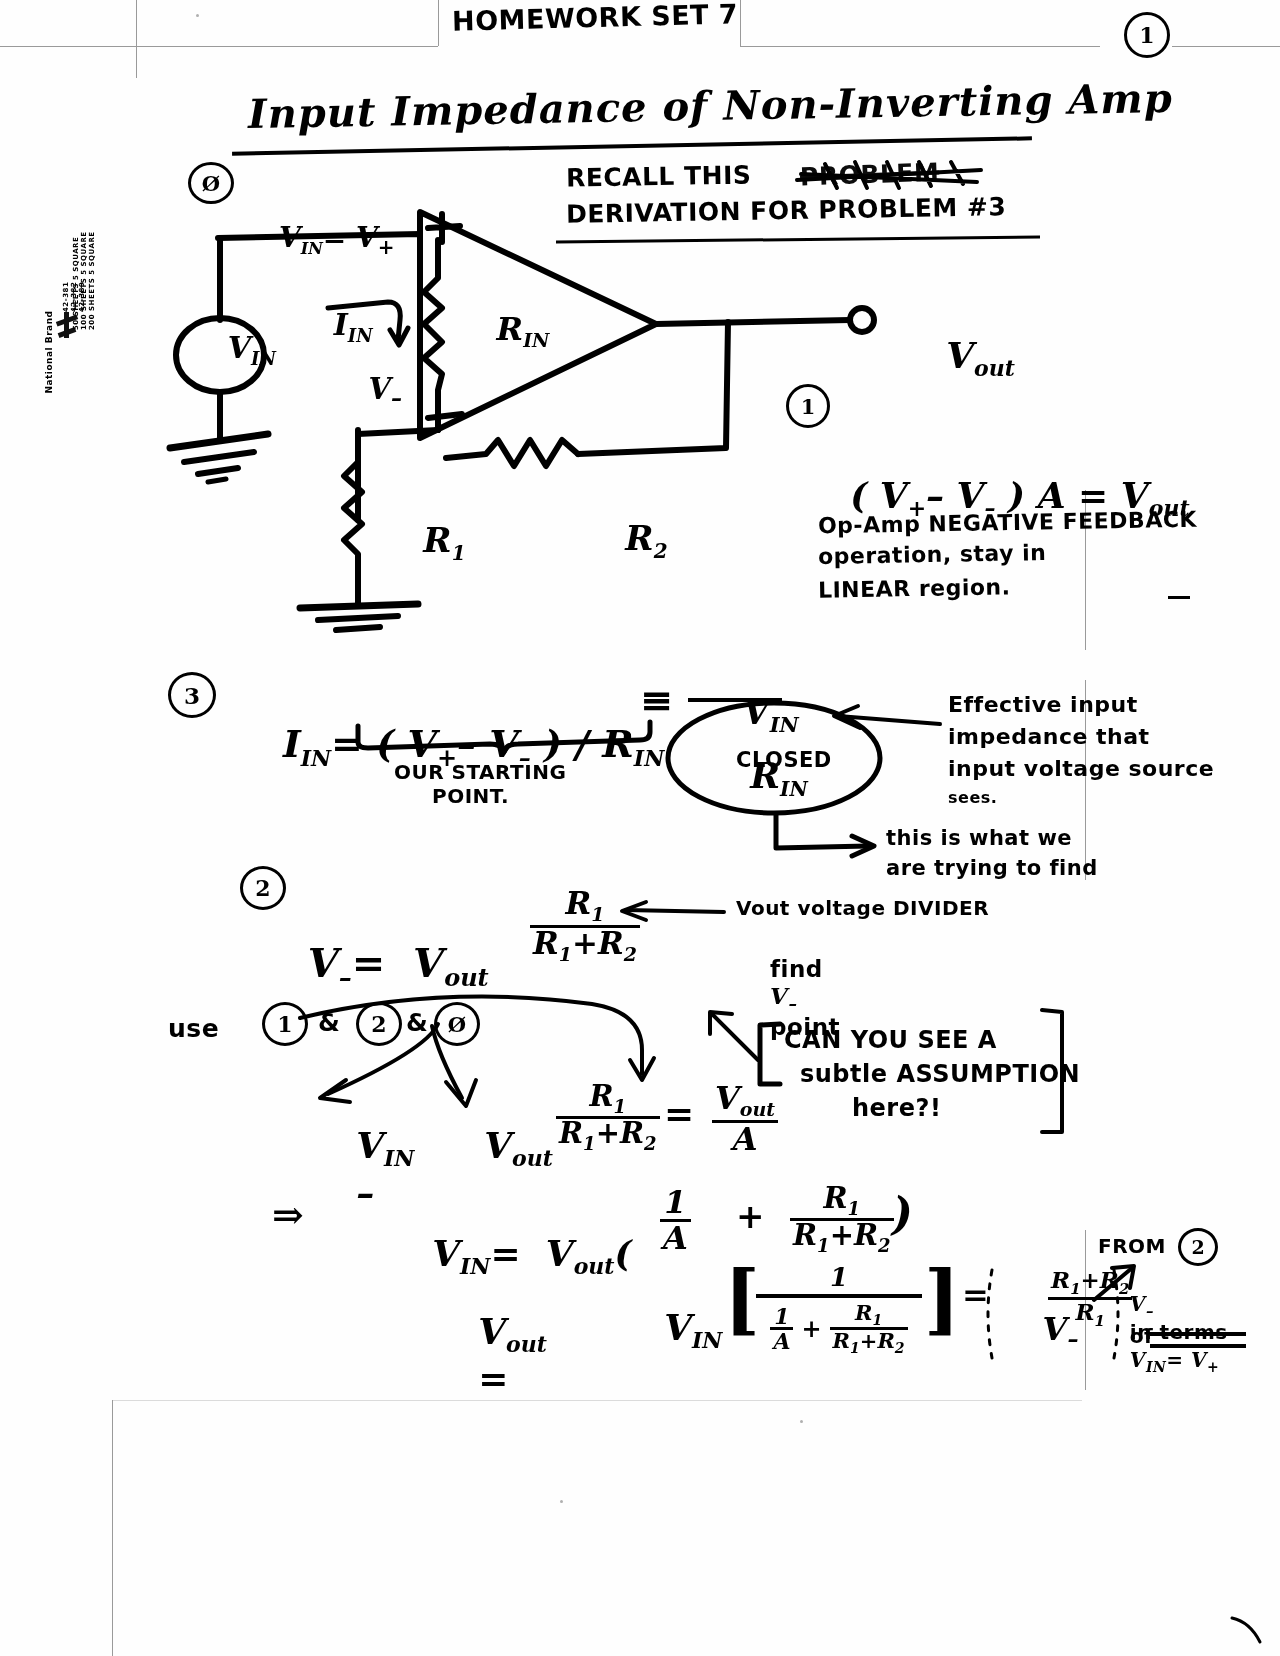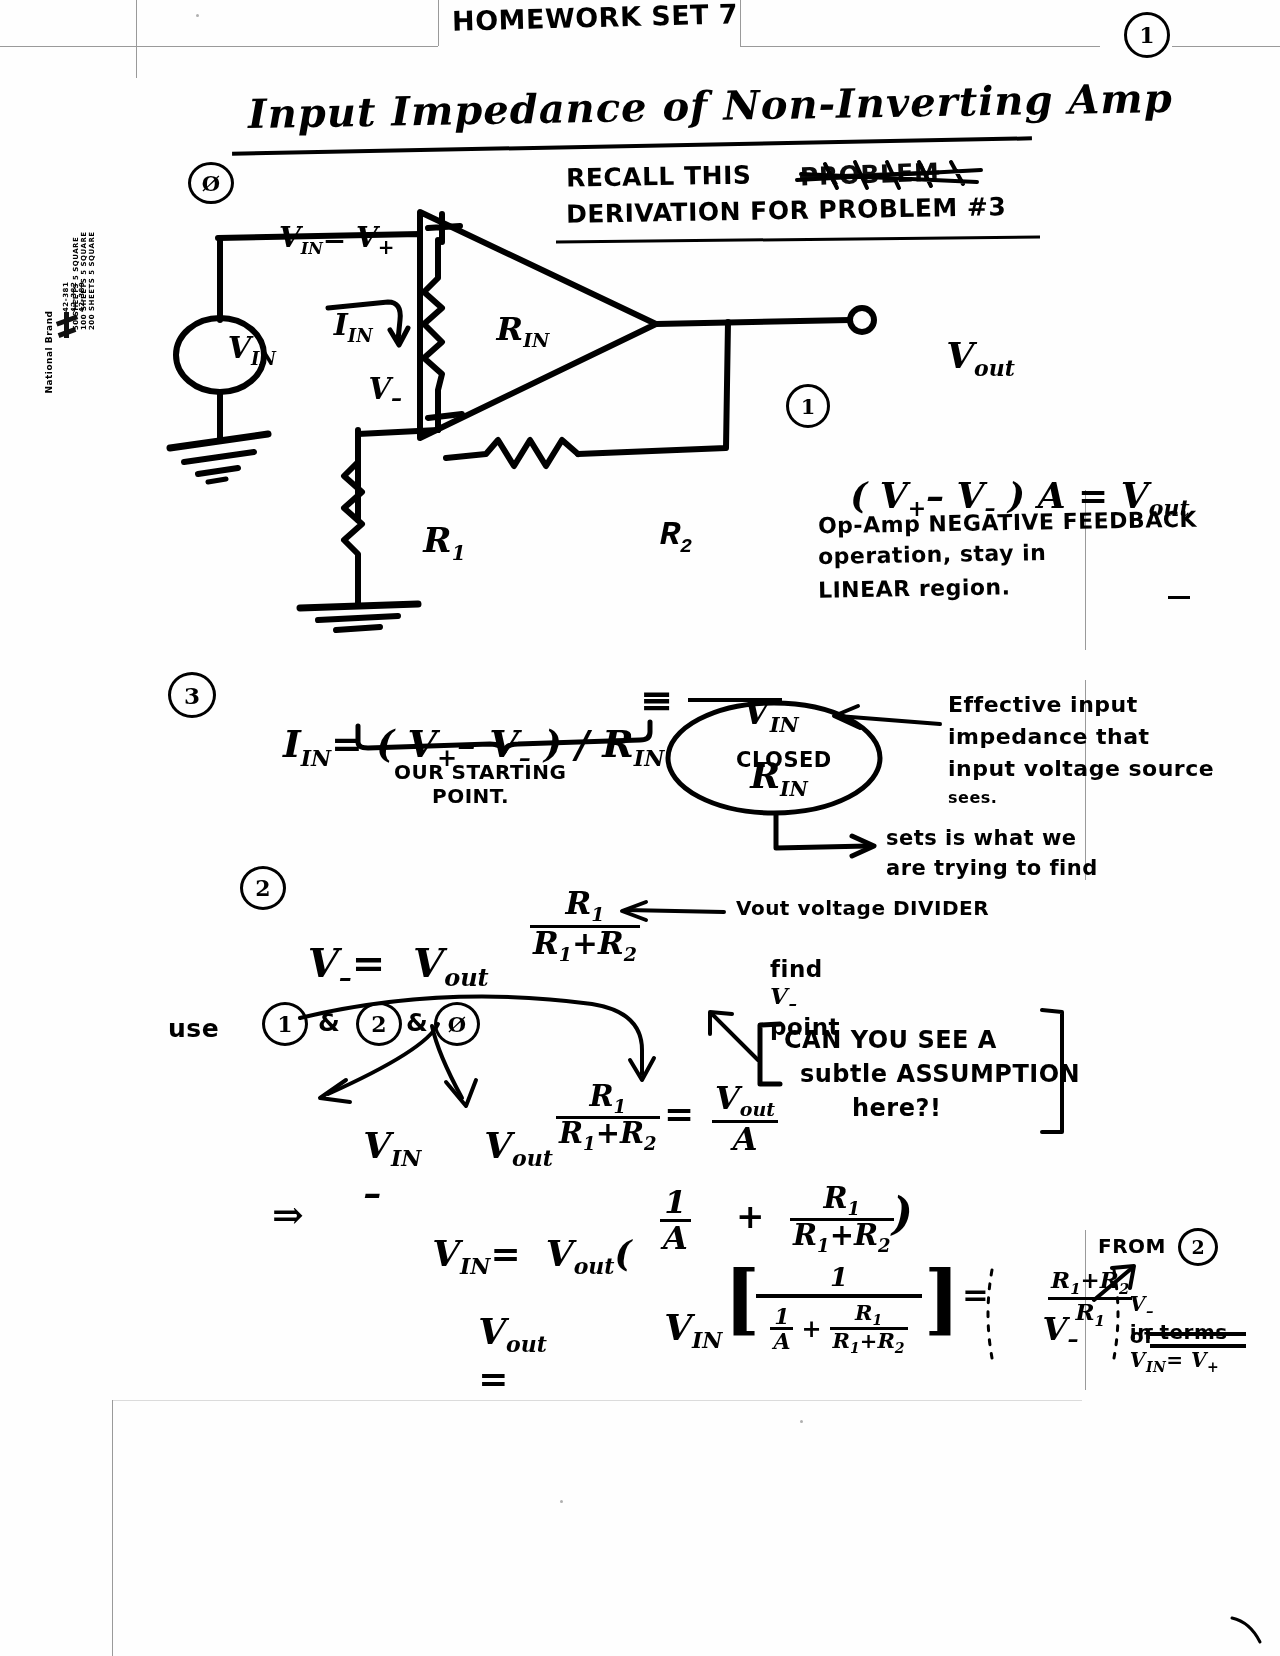--- a/index.html
+++ b/index.html
@@ -146,21 +146,21 @@
   </div>
   <div class="hw" style="left:328px;top:338px;font-size:29px;">
     <span>V</span><sub style="font-size:22px;">–</sub>
   </div>
   <div class="hw" style="left:896px;top:292px;font-size:36px;">
     <span>V</span><sub style="font-size:22px;">out</sub>
   </div>
   <div class="hw" style="left:376px;top:480px;font-size:34px;">
     <span>R</span><sub style="font-size:20px;">1</sub>
   </div>
-  <div class="hw" style="left:578px;top:478px;font-size:34px;font-family:Liberation Mono, monospace;">
+  <div class="hw" style="left:578px;top:478px;font-size:34px;">
     <span>R</span><sub style="font-size:20px;">2</sub>
   </div>
 
   <div class="circnum" style="left:786px;top:384px;width:38px;height:38px;font-size:21px;">
     <span>1</span>
   </div>
   <div class="hw" style="left:800px;top:432px;font-size:36px;">
     <span>( V</span><sub style="font-size:22px;">+</sub><span>– V</span><sub style="font-size:22px;">–</sub><span> ) A = V</span><sub style="font-size:22px;">out</sub>
   </div>
 
@@ -201,21 +201,21 @@
 
   <div class="hand" style="left:948px;top:692px;font-size:22px;">Effective input</div>
   <div class="hand" style="left:948px;top:724px;font-size:22px;">impedance that</div>
   <div class="hand" style="left:948px;top:756px;font-size:22px;">input voltage source</div>
   <div class="hand" style="left:948px;top:788px;font-size:16px;">sees.</div>
 
   <svg style="left:772px;top:812px;width:130px;height:54px;">
     <path class="ink" stroke-width="5" d="M4,2 L4,36 L96,34"></path>
     <path class="ink" stroke-width="5" d="M80,24 L102,34 L80,44"></path>
   </svg>
-  <div class="hand" style="left:886px;top:826px;font-size:21px;">sets is what we</div>
+  <div class="hand" style="left:886px;top:826px;font-size:21px;">this is what we</div>
   <div class="hand" style="left:886px;top:856px;font-size:21px;">are trying to find</div>
 
   <div class="circnum" style="left:240px;top:866px;width:40px;height:38px;font-size:22px;">
     <span>2</span>
   </div>
   <div class="hw" style="left:252px;top:892px;font-size:40px;">
     <span>V</span><sub style="font-size:26px;">–</sub><span>=  V</span><sub style="font-size:24px;">out</sub>
   </div>
   <div class="frac" style="left:530px;top:888px;font-size:31px;">
     <span class="num">
@@ -271,21 +271,21 @@
     <path class="ink" stroke-width="4" d="M338,68 L350,88 L362,66"></path>
   </svg>
 
   <svg style="left:290px;top:1020px;width:230px;height:90px;">
     <path class="ink" stroke-width="4" d="M148,4 Q136,30 38,74"></path>
     <path class="ink" stroke-width="4" d="M56,60 L30,78 L60,82"></path>
     <path class="ink" stroke-width="4" d="M142,6 Q148,34 172,78"></path>
     <path class="ink" stroke-width="4" d="M156,62 L176,86 L186,60"></path>
   </svg>
 
-  <div class="hw" style="left:313px;top:1082px;font-size:36px;">
+  <div class="hw" style="left:306px;top:1082px;font-size:36px;">
     <span>V</span><sub style="font-size:22px;">IN</sub>
     <span>–</span>
   </div>
   <div class="hw" style="left:434px;top:1082px;font-size:36px;">
     <span>V</span><sub style="font-size:22px;">out</sub>
   </div>
   <div class="frac" style="left:556px;top:1082px;font-size:29px;">
     <span class="num">
       <span>R</span><sub style="font-size:18px;">1</sub>
     </span>

